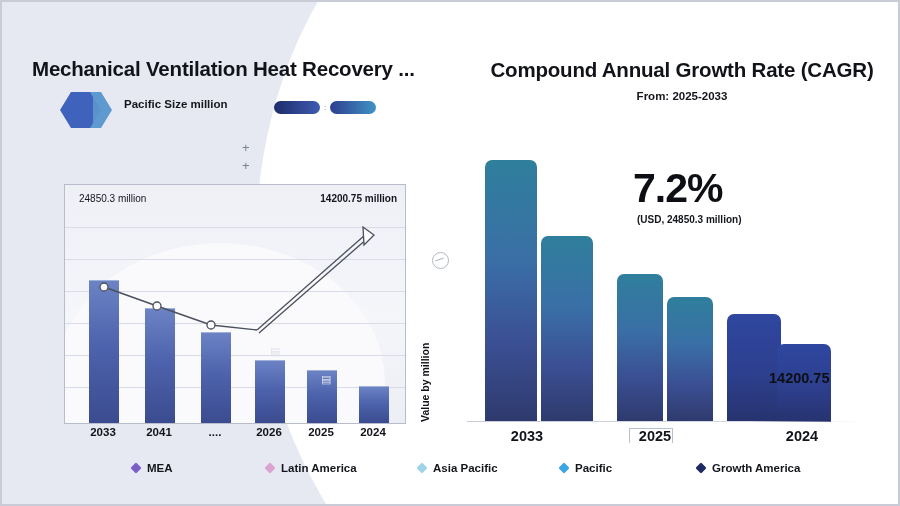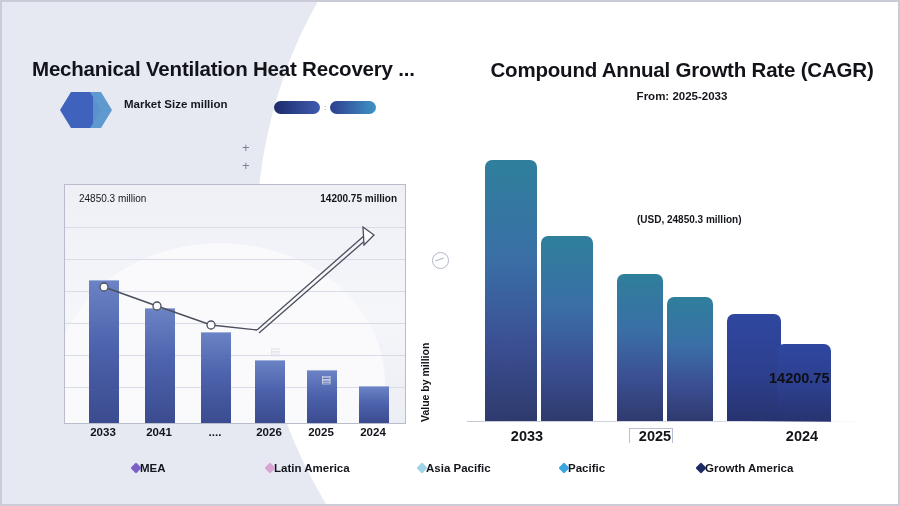--- a/index.html
+++ b/index.html
@@ -149,21 +149,21 @@
     position:absolute;left:162px;top:276px;width:42px;height:14px;
     border-left:1.2px solid #b9bfd2;border-top:1.2px solid #b9bfd2;
     border-right:1.2px solid #b9bfd2;
   }
 
   
   .legend{
     position:absolute;left:0;bottom:22px;width:900px;height:20px;
   }
   .leg-item{
-    position:absolute;display:flex;align-items:center;
+    position:absolute;display:flex;align-items:center;gap:7px;
     font-size:11.5px;font-weight:bold;color:#14161c;white-space:nowrap;padding-left:40px;
   }
   .diamond{width:8px;height:8px;transform:rotate(45deg);border-radius:1.5px;}
 </style>
 </head>
 <body>
 
 <div class="canvas">
   <div class="tint"></div>
   <div class="swoosh"></div>
@@ -172,21 +172,21 @@
   <div class="left">
     <div class="title-l">Mechanical Ventilation Heat Recovery ...</div>
 
     <svg class="hexlogo" viewBox="0 0 62 36">
       <path d="M11,0 H40 L51,18 L40,36 H11 L0,18 Z" fill="#3f63bd"></path>
       <path d="M33,0 H40 L51,18 L40,36 H33 L44,18 Z" fill="#5e9ad0"></path>
       <path d="M33,0 H40 L51,18 L40,36 H33 Z" fill="#5c92cc"></path>
       <path d="M30,0 H41 L52,18 L41,36 H30 L41,18 Z" fill="#5e9ad0"></path>
     </svg>
 
-    <div class="legend-top">Market Size million</div>
+    <div class="legend-top">Pacific Size million</div>
 
     <div class="pills">
       <div class="pill a"></div>
       <div class="pillsep">:</div>
       <div class="pill b"></div>
     </div>
 
     <div class="plus1">+</div>
     <div class="plus2">+</div>
 
@@ -236,20 +236,21 @@
       <div class="xtick-l" style="left:309px">2024</div>
     </div>
 
     <div class="circ-icon"></div>
   </div>
 
   <div class="right">
     <div class="title-r">Compound Annual Growth Rate (CAGR)</div>
     <div class="sub-r">From: 2025-2033</div>
 
+    <div class="cagr">7.2%</div>
     <div class="cagr-sub">(USD, 24850.3 million)</div>
 
     <div class="ylabel-r">Value by million</div>
 
     <div class="plot-r">
       <div class="bar-r" style="left:18px;width:52px;height:262px"></div>
       <div class="bar-r" style="left:74px;width:52px;height:186px"></div>
 
       <div class="notch"></div>
 

